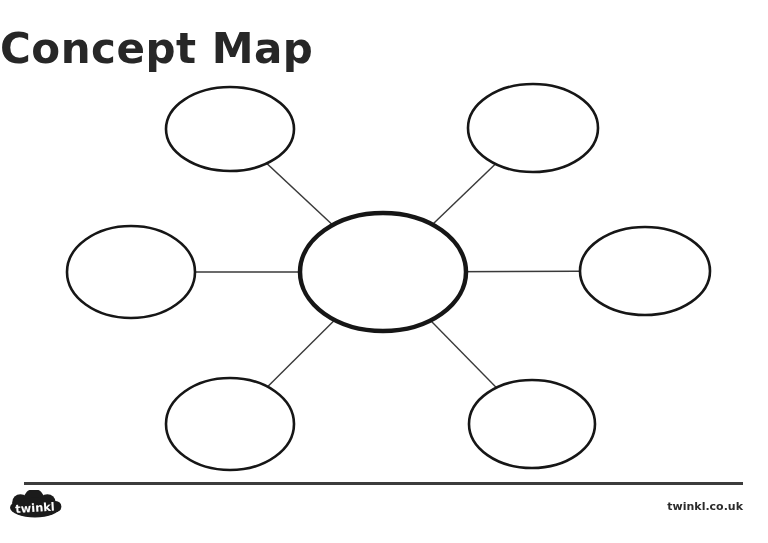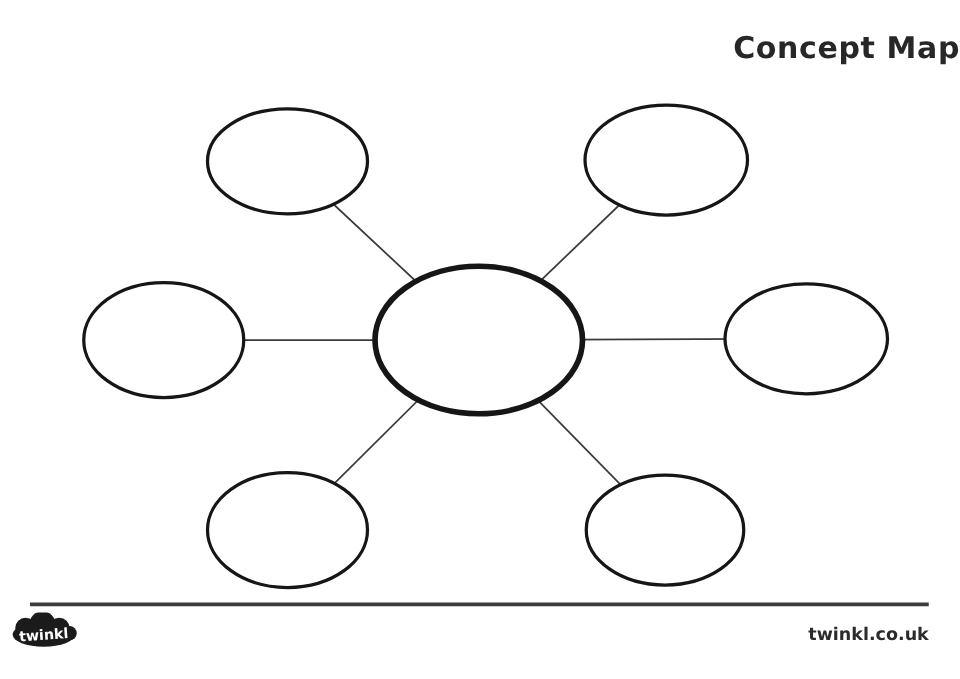--- a/index.html
+++ b/index.html
@@ -11,22 +11,22 @@
     position: relative;
     width: 768px;
     height: 543px;
     background: #ffffff;
     overflow: hidden;
     font-family: "DejaVu Sans", sans-serif;
   }
   .title {
     margin: 0;
     padding-top: 24px;
-    text-align: right;
-    font-size: 24px;
+    text-align: left;
+    font-size: 42px;
     font-weight: bold;
     letter-spacing: 0.5px;
     color: #272727;
     font-family: "DejaVu Sans", sans-serif;
   }
   .map-svg {
     position: absolute;
     left: 0;
     top: 0;
     width: 768px;
@@ -43,21 +43,21 @@
     position: absolute;
     left: 7px;
     top: 490px;
     width: 58px;
     height: 29px;
   }
   .footer-url {
     position: absolute;
     right: 25px;
     top: 500px;
-    font-size: 14px;
+    font-size: 11px;
     font-weight: bold;
     color: #2b2b2b;
     font-family: "DejaVu Sans", sans-serif;
     margin-left: 35px;
   }
 </style>
 </head>
 <body>
 
 <div class="page" style="background: rgb(255, 255, 255);">

